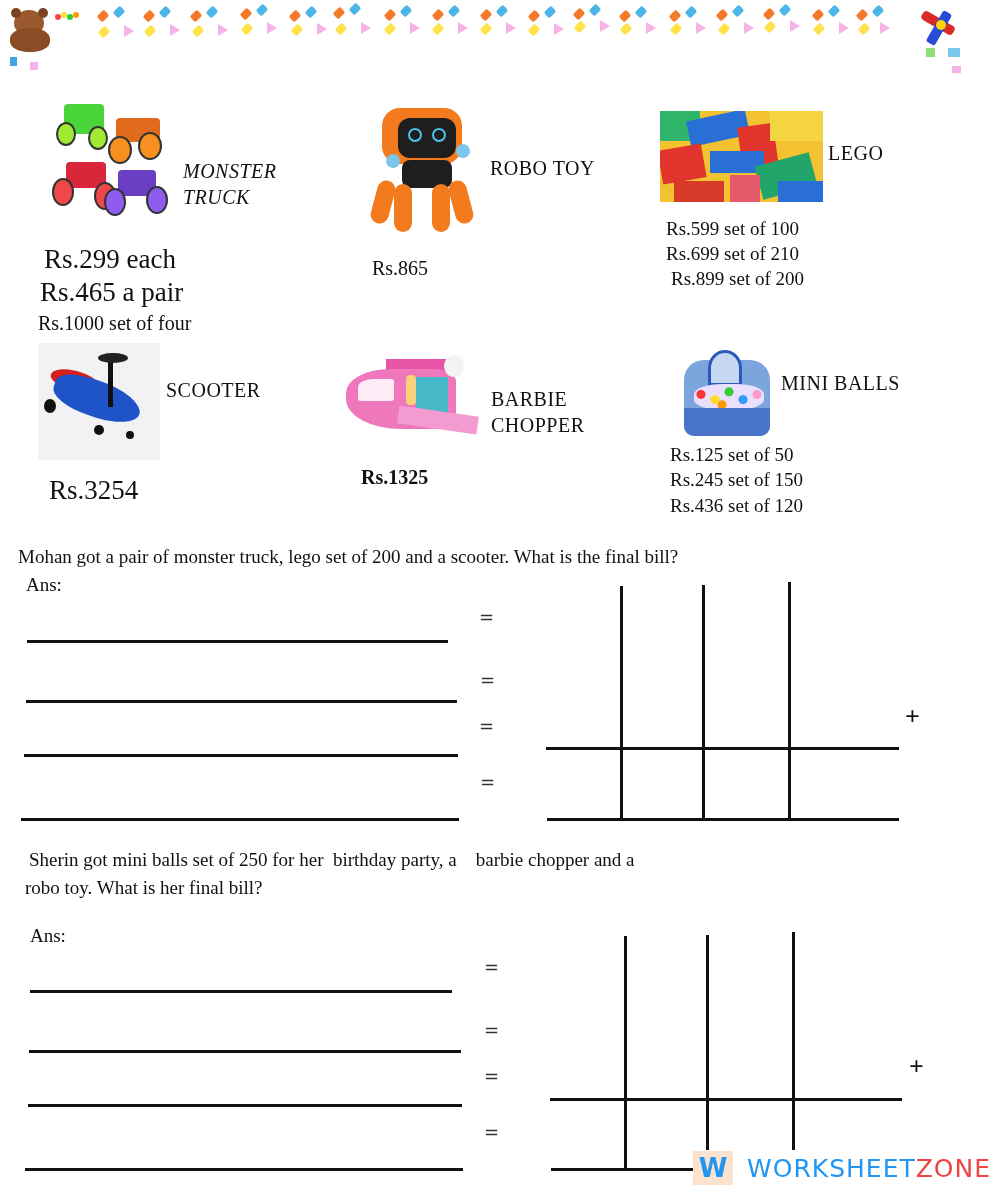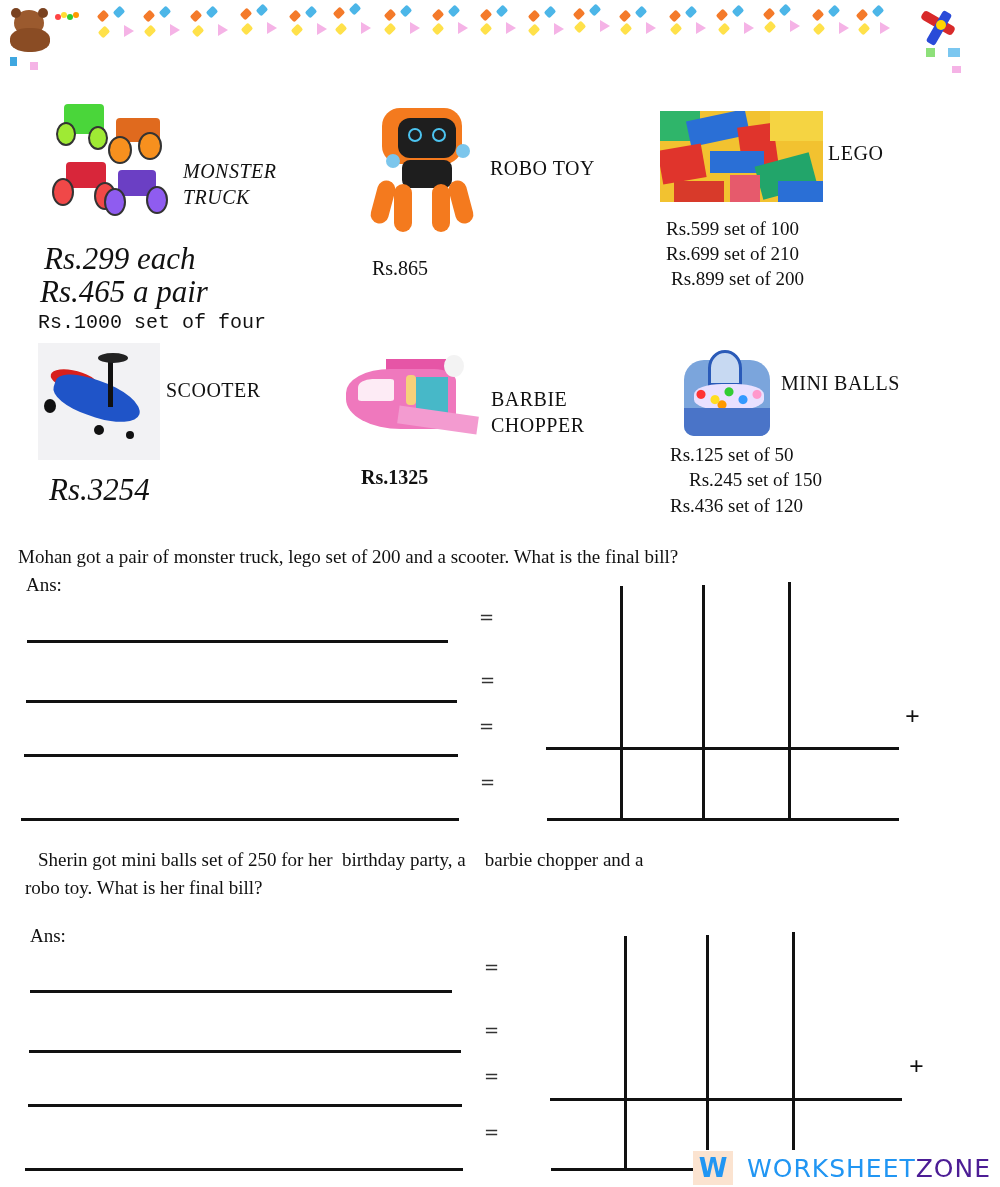--- a/index.html
+++ b/index.html
@@ -7,21 +7,21 @@
          font-family:"DejaVu Serif","Liberation Serif",serif; color:#111; }
   .abs { position:absolute; }
   .lib { font-family:"Liberation Serif","DejaVu Serif",serif; }
 
   
   .confetti { position:absolute; width:8px; height:10px; transform:rotate(45deg); border-radius:2px; }
   .tri { position:absolute; width:0; height:0; border-top:6px solid transparent; border-bottom:6px solid transparent; border-left:10px solid #f5b3e6; }
   .title { left:0; width:985px; top:40px; text-align:center; font-size:20px; }
 
   .label { font-size:20px; letter-spacing:0.5px; line-height:26px; }
-  .price-big { font-size:31px; line-height:32px;font-style:italic; }
+  .price-big { font-size:27px; line-height:32px; }
   .price-med { font-size:20px; line-height:26px; }
   .price-sm { font-size:19px; line-height:25px; }
 
   .q { font-size:19px; line-height:29px; }
   .hline { position:absolute; height:3px; background:#111; }
   .vline { position:absolute; width:3px; background:#111; }
   .eq { position:absolute; font-size:18px; color:#333; }
   .plus { position:absolute; font-size:26px; font-weight:bold; }
 
   .img-box { position:absolute; overflow:hidden; }
@@ -152,21 +152,21 @@
     <div class="abs" style="left:68px;top:70px;width:38px;height:26px;background:#6b3fc4;border-radius:4px;"></div>
     <div class="abs" style="left:54px;top:88px;width:18px;height:24px;border-radius:50%;background:#8f5cf0;border:2px solid #333;"></div>
     <div class="abs" style="left:96px;top:86px;width:18px;height:24px;border-radius:50%;background:#8f5cf0;border:2px solid #333;"></div>
   </div>
   <div class="abs label lib" style="left:183px;top:158px;font-style:italic;">
     <div>MONSTER</div>
     <div>TRUCK</div>
   </div>
   <div class="abs price-big lib" style="left:44px;top:243px;">Rs.299 each</div>
   <div class="abs price-big lib" style="left:40px;top:276px;">Rs.465 a pair</div>
-  <div class="abs price-med lib" style="left:38px;top:310px;font-family:Liberation Mono, monospace;">Rs.1000 set of four</div>
+  <div class="abs price-med lib" style="left:38px;top:310px;">Rs.1000 set of four</div>
 </div>
 
 <div>
   <div class="img-box" style="left:368px;top:108px;width:110px;height:135px;">
     <div class="abs" style="left:14px;top:0;width:80px;height:56px;background:#f47a1e;border-radius:18px;"></div>
     <div class="abs" style="left:30px;top:10px;width:58px;height:40px;background:#1e1e1e;border-radius:12px;"></div>
     <div class="abs" style="left:40px;top:20px;width:10px;height:10px;border:2px solid #4cc4f0;border-radius:50%;"></div>
     <div class="abs" style="left:64px;top:20px;width:10px;height:10px;border:2px solid #4cc4f0;border-radius:50%;"></div>
     <div class="abs" style="left:18px;top:46px;width:14px;height:14px;background:#7cc6ec;border-radius:50%;"></div>
     <div class="abs" style="left:88px;top:36px;width:14px;height:14px;background:#7cc6ec;border-radius:50%;"></div>
@@ -239,21 +239,21 @@
         radial-gradient(circle at 30% 60%, #fd2 4px, transparent 5px),
         radial-gradient(circle at 50% 30%, #3c3 4px, transparent 5px),
         radial-gradient(circle at 70% 60%, #39f 4px, transparent 5px),
         radial-gradient(circle at 90% 40%, #f9c 4px, transparent 5px),
         radial-gradient(circle at 40% 80%, #f90 4px, transparent 5px),
         #e9e0ff;"></div>
     <div class="abs" style="left:4px;top:62px;width:86px;height:28px;background:#4a74c8;border-radius:0 0 10px 10px;"></div>
   </div>
   <div class="abs label lib" style="left:781px;top:370px;">MINI BALLS</div>
   <div class="abs price-sm lib" style="left:670px;top:442px;">Rs.125 set of 50</div>
-  <div class="abs price-sm lib" style="left:670px;top:467px;margin-left:19px;">Rs.245 set of 150</div>
+  <div class="abs price-sm lib" style="left:670px;top:467px;">Rs.245 set of 150</div>
   <div class="abs price-sm lib" style="left:670px;top:493px;">Rs.436 set of 120</div>
 </div>
 
 <div>
   <div class="abs q lib" style="left:18px;top:542px;">Mohan got a pair of monster truck, lego set of 200 and a scooter. What is the final bill?</div>
   <div class="abs q lib" style="left:26px;top:570px;">Ans:</div>
 
   <div class="hline" style="left:27px;top:640px;width:421px;"></div>
   <div class="hline" style="left:26px;top:700px;width:431px;"></div>
   <div class="hline" style="left:24px;top:754px;width:434px;"></div>
@@ -268,21 +268,21 @@
     <div class="vline" style="left:620px;top:586px;height:234px;"></div>
     <div class="vline" style="left:702px;top:585px;height:235px;"></div>
     <div class="vline" style="left:788px;top:582px;height:238px;"></div>
     <div class="hline" style="left:546px;top:747px;width:353px;"></div>
     <div class="hline" style="left:547px;top:818px;width:352px;"></div>
   </div>
   <div class="plus lib" style="left:905px;top:702px;">+</div>
 </div>
 
 <div>
-  <div class="abs q lib" style="left:38px;top:845px;white-space:pre;text-align:center;">Sherin got mini balls set of 250 for her  birthday party, a    barbie chopper and a</div>
+  <div class="abs q lib" style="left:29px;top:845px;white-space:pre;text-align:center;">Sherin got mini balls set of 250 for her  birthday party, a    barbie chopper and a</div>
   <div class="abs q lib" style="left:25px;top:873px;">robo toy. What is her final bill?</div>
   <div class="abs q lib" style="left:30px;top:921px;">Ans:</div>
 
   <div class="hline" style="left:30px;top:990px;width:422px;"></div>
   <div class="hline" style="left:29px;top:1050px;width:432px;"></div>
   <div class="hline" style="left:28px;top:1104px;width:434px;"></div>
   <div class="hline" style="left:25px;top:1168px;width:438px;"></div>
 
   <div class="eq" style="left:484px;top:957px;">=</div>
   <div class="eq" style="left:484px;top:1020px;">=</div>
@@ -297,15 +297,15 @@
     <div class="hline" style="left:551px;top:1168px;width:180px;"></div>
   </div>
   <div class="plus lib" style="left:909px;top:1052px;">+</div>
 </div>
 
 <div class="wz">
   <div class="wz-logo">
     <span style="color:#2196f3;">W</span>
   </div>
   <div class="wz-text">
-    <span style="color:#2196f3;">WORKSHEET</span><span style="color:#4c1d95;">ZONE</span>
+    <span style="color:#2196f3;">WORKSHEET</span><span style="color:#ef4444;">ZONE</span>
   </div>
 </div>
 
 </body></html>

